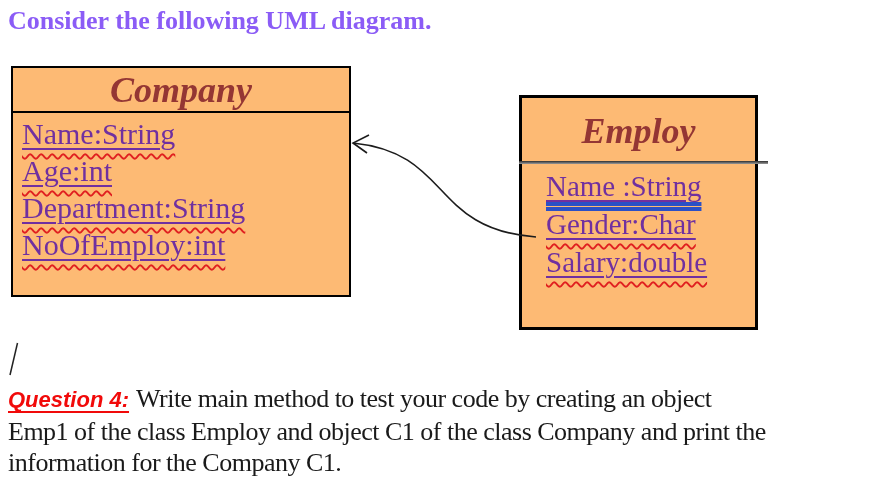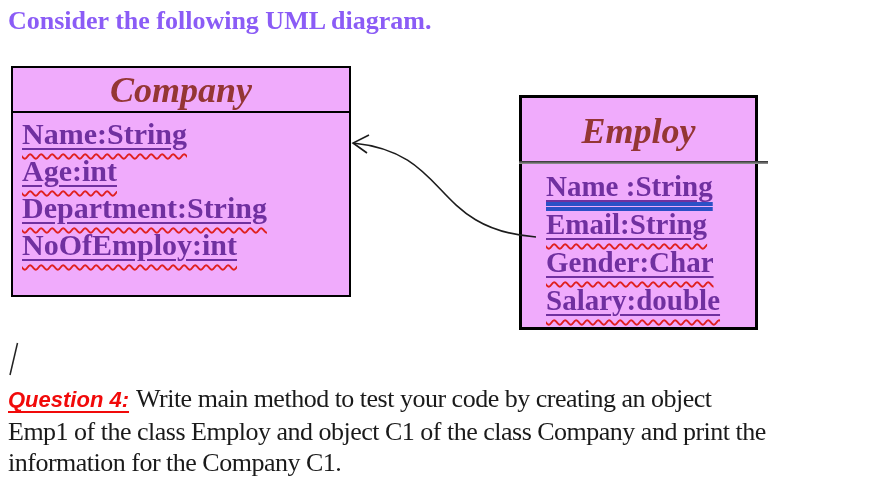--- a/index.html
+++ b/index.html
@@ -22,21 +22,21 @@
     top: 6px;
     font-size: 26px;
     font-weight: bold;
     color: #8b5cf6;
     white-space: nowrap;
   }
 
   
   .class-box {
     position: absolute;
-    background: #f0abfc;
+    background: #fdba74;
     box-sizing: content-box;
   }
   .company-box {
     left: 11px;
     top: 66px;
     width: 336px;
     height: 227px;
     border: 2px solid #000000;
   }
   .employ-box {
@@ -80,21 +80,21 @@
   .company-box .attrs { padding: 2px 0 0 9px; }
   .employ-box .attrs  { padding: 6px 0 0 24px; }
 
   .attr-line {
     white-space: nowrap;
   }
   .company-box .attr-line { line-height: 37px; font-size: 30px; }
   .employ-box  .attr-line { line-height: 38px; font-size: 29px; }
 
   .attr {
-    font-weight: bold;
+    font-weight: normal;
     color: #7030A0;
   }
   
   .u-spell {
     text-decoration-line: underline;
     text-decoration-style: wavy;
     text-decoration-color: #e02020;
     text-decoration-thickness: 2px;
     text-underline-offset: 9px;
   }
@@ -175,23 +175,20 @@
 </div>
 
 <div class="class-box employ-box">
   <div class="class-title">Employ</div>
   <div class="employ-divider"></div>
   <div class="attrs">
     <div class="attr-line">
       <span class="attr u-grammar"><span class="t">Name :String</span></span>
     </div>
     <div class="attr-line">
-      <span class="attr u-spell"><span class="t">Email:String</span></span>
-    </div>
-    <div class="attr-line">
       <span class="attr u-spell"><span class="t">Gender:Char</span></span>
     </div>
     <div class="attr-line">
       <span class="attr u-spell"><span class="t">Salary:double</span></span>
     </div>
   </div>
 </div>
 
 <svg class="overlay-svg" viewBox="0 0 893 483" xmlns="http://www.w3.org/2000/svg">
   <path d="M 536 237 C 430 229, 452 153, 353 143" fill="none" stroke="#1c1c1c" stroke-width="1.6"></path>

